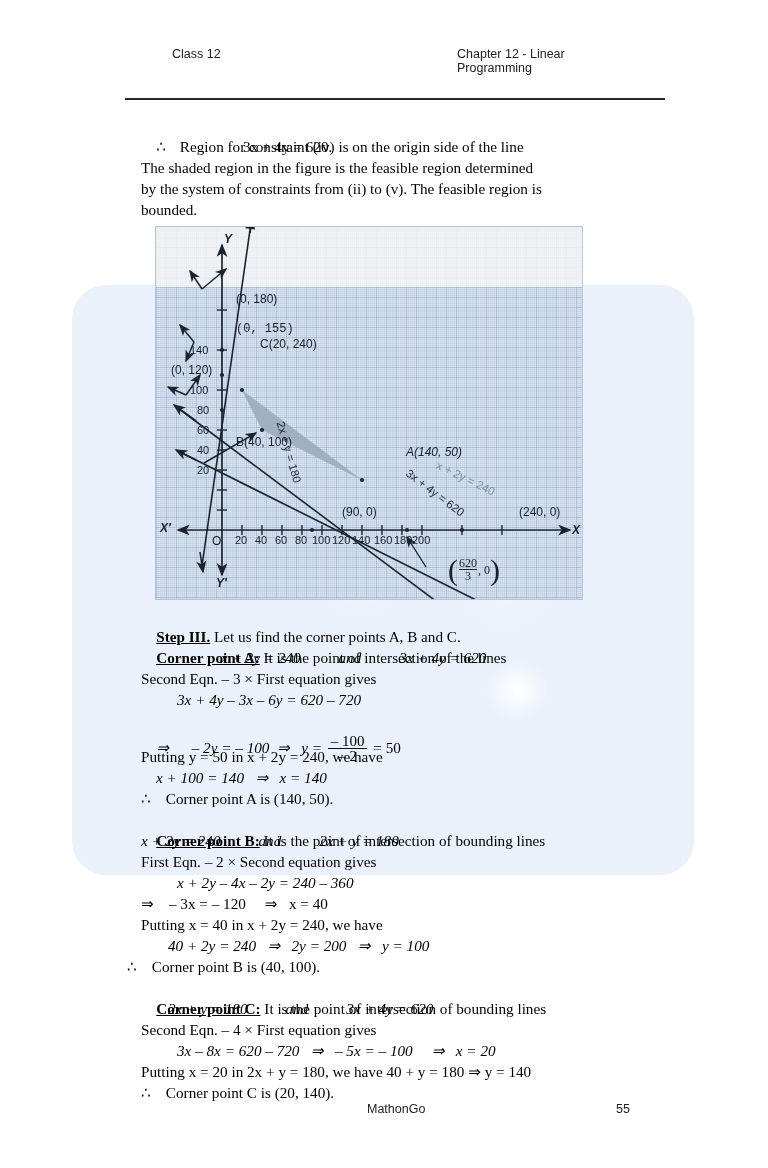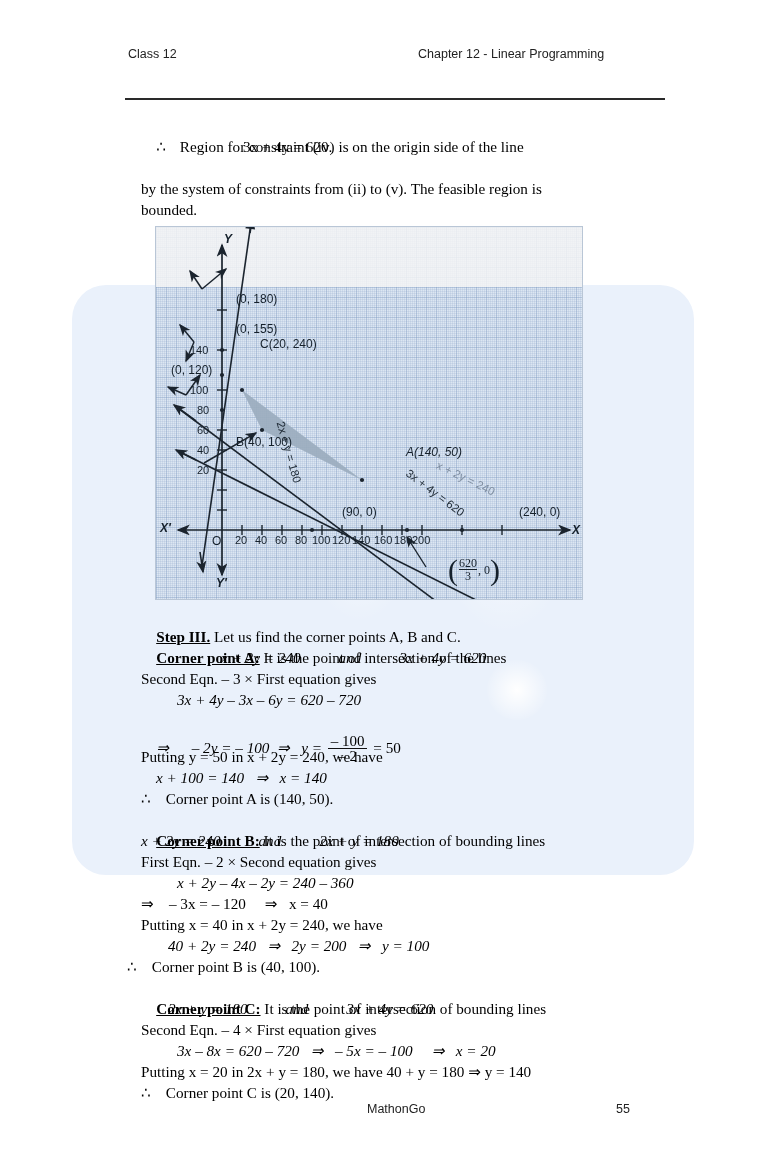--- a/index.html
+++ b/index.html
@@ -41,20 +41,21 @@
 
   
   #page { position: relative; z-index: 2; width: 768px; height: 1168px; }
 
   #header {
     position: absolute; left: 0; top: 47px; width: 640px;
     display: flex;
     font-family: "Liberation Sans", sans-serif;
     font-size: 12.5px;
     color: #222;
+    padding-left: 44px;
   }
   #header .h-left { margin-left: 128px; width: 290px; }
   #header .h-right { }
 
   #header-rule {
     position: absolute; left: 125px; top: 98px;
     width: 540px; height: 2px; background: #2a2a2a;
   }
 
   .txt { font-family: "Liberation Serif", serif; font-size: 15.2px; line-height: 20.5px; color: #000000; }
@@ -138,20 +139,21 @@
   <div id="header">
     <div class="h-left">Class 12</div>
     <div class="h-right">Chapter 12 - Linear Programming</div>
   </div>
   <div id="header-rule"></div>
 
   <div class="txt line" style="left:141px; top:116px;">
     <span>∴</span><span style="display:inline-block;width:14px;"></span><span>Region for constraint (iv) is on the origin side of the line</span>
   </div>
   <div class="txt line" style="left:243px; top:137px;">3x + 4y = 620.</div>
+  <div class="txt line" style="left:141px; top:158px;">The shaded region in the figure is the feasible region determined</div>
   <div class="txt line" style="left:141px; top:179px;">by the system of constraints from (ii) to (v). The feasible region is</div>
   <div class="txt line" style="left:141px; top:200px;">bounded.</div>
 
   <div id="figure">
     <div class="top-band"></div>
 
     <svg width="428" height="374">
       <defs>
         <marker id="ah" markerWidth="9" markerHeight="9" refX="7" refY="3.2" orient="auto">
           <path d="M0,0 L8,3.2 L0,6.4 L2.2,3.2 z" fill="#1b242e"></path>
@@ -245,21 +247,21 @@
     <div class="glabel" style="left:256px; top:307px;">200</div>
 
     <div class="glabel" style="left:34px; top:117px;">140</div>
     <div class="glabel" style="left:34px; top:157px;">100</div>
     <div class="glabel" style="left:41px; top:177px;">80</div>
     <div class="glabel" style="left:41px; top:197px;">60</div>
     <div class="glabel" style="left:41px; top:217px;">40</div>
     <div class="glabel" style="left:41px; top:237px;">20</div>
 
     <div class="glabel big" style="left:80px;  top:65px;">(0, 180)</div>
-    <div class="glabel big" style="left:80px;  top:95px;">(0, 155)</div>
+    <div class="glabel big" style="left:80px;  top:95px;font-family:Liberation Mono, monospace;">(0, 155)</div>
     <div class="glabel big" style="left:15px;  top:136px;">(0, 120)</div>
     <div class="glabel big" style="left:104px; top:110px;">C(20, 240)</div>
     <div class="glabel big" style="left:80px;  top:208px;">B(40, 100)</div>
     <div class="glabel big" style="left:250px; top:218px;font-style:italic;">A(140, 50)</div>
     <div class="glabel big" style="left:186px; top:278px;">(90, 0)</div>
     <div class="glabel big" style="left:363px; top:278px;">(240, 0)</div>
 
     <div class="fraclabel" style="left:292px; top:330px;">
       <span class="paren">(</span>
       <span class="fr">

